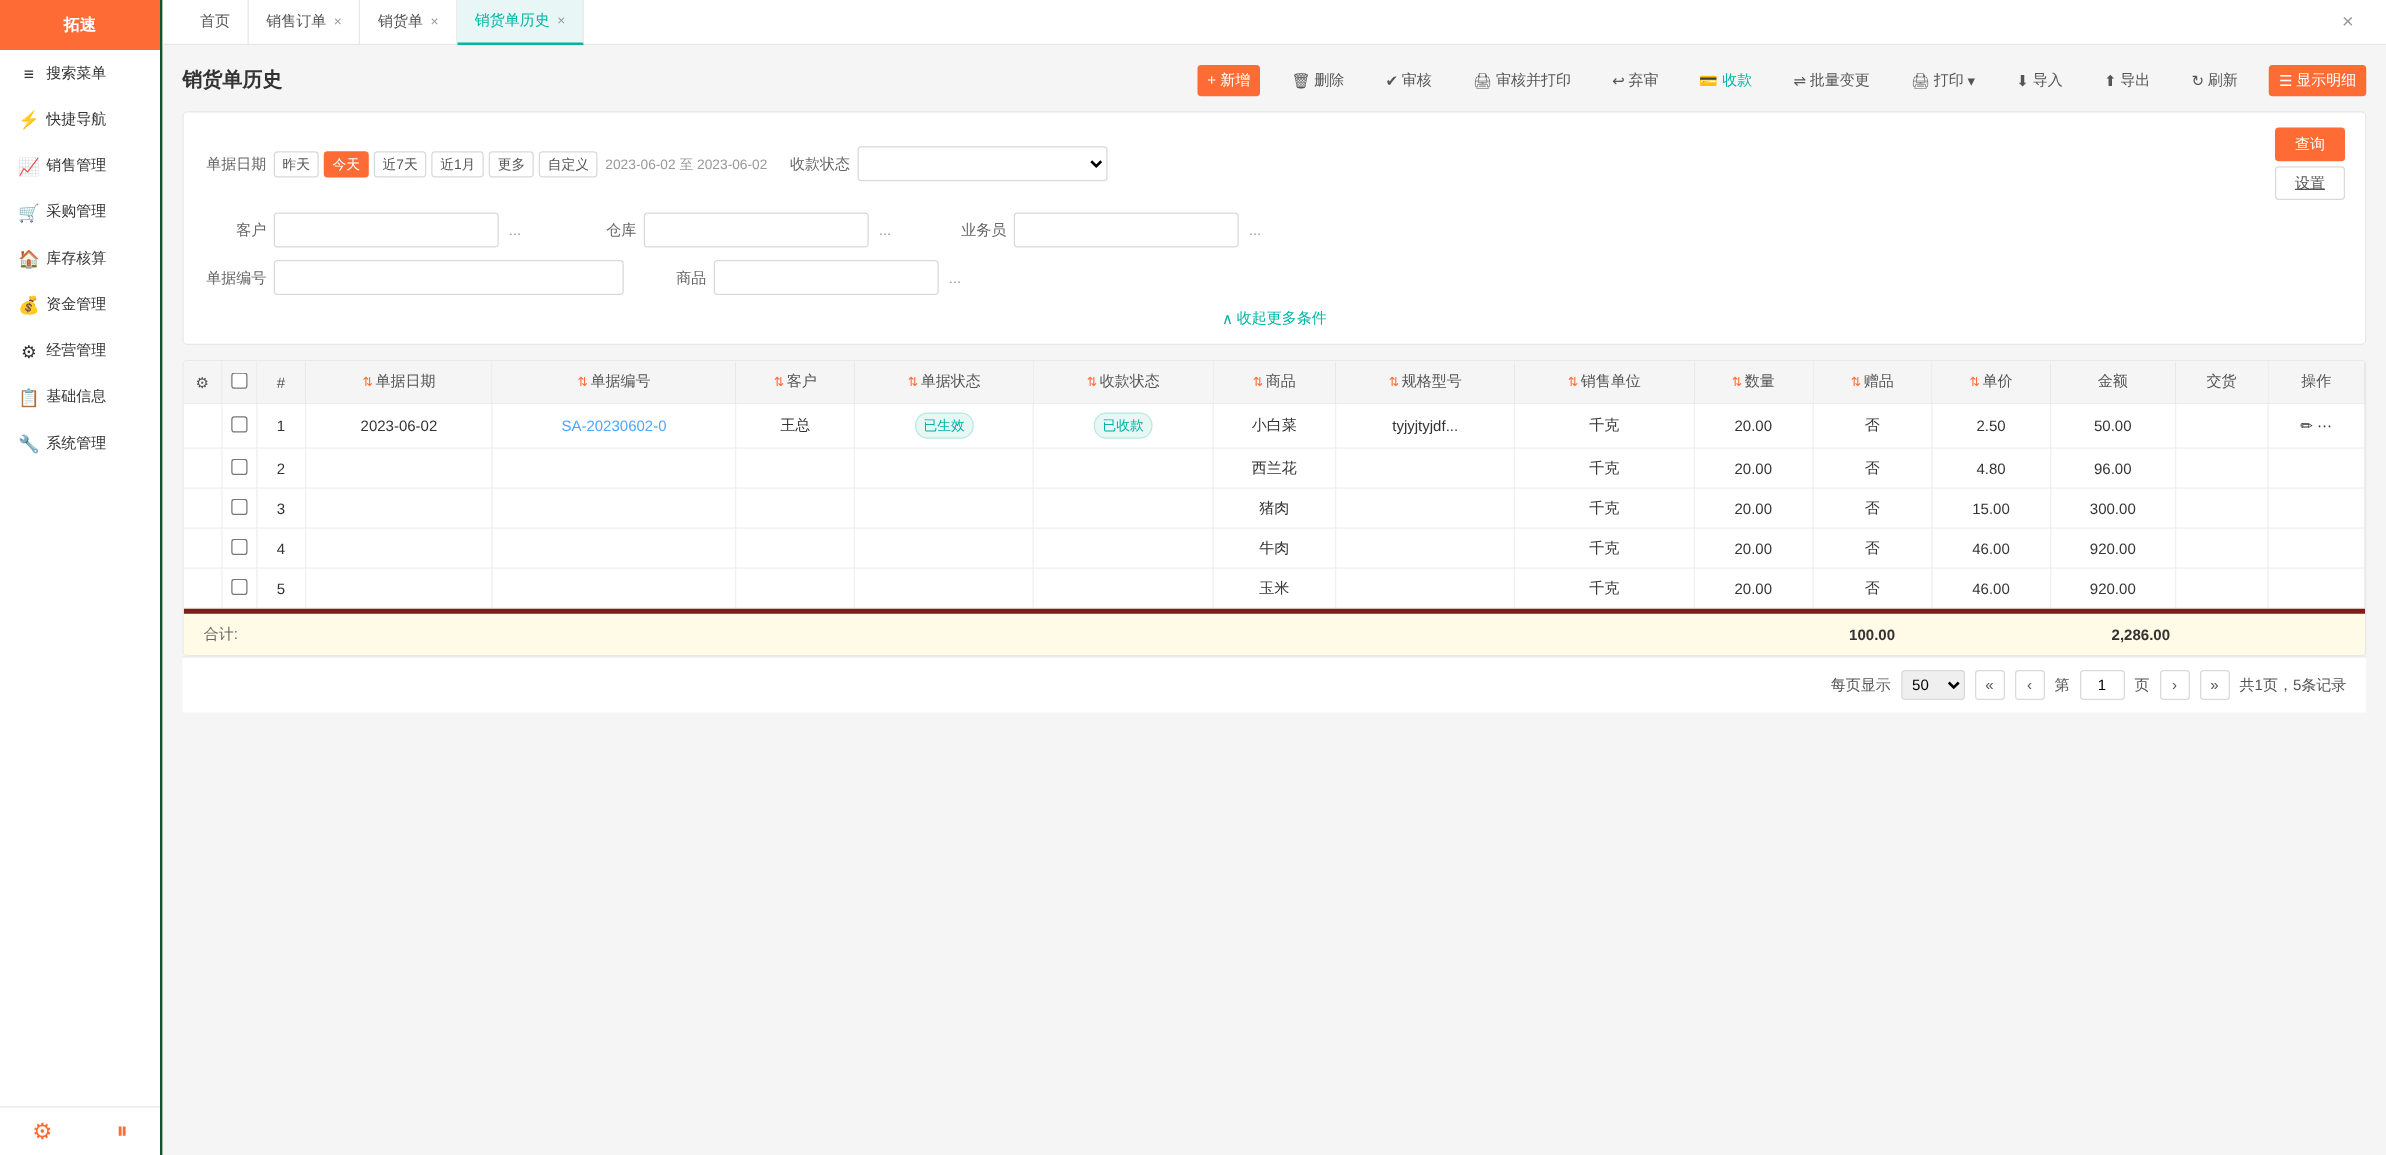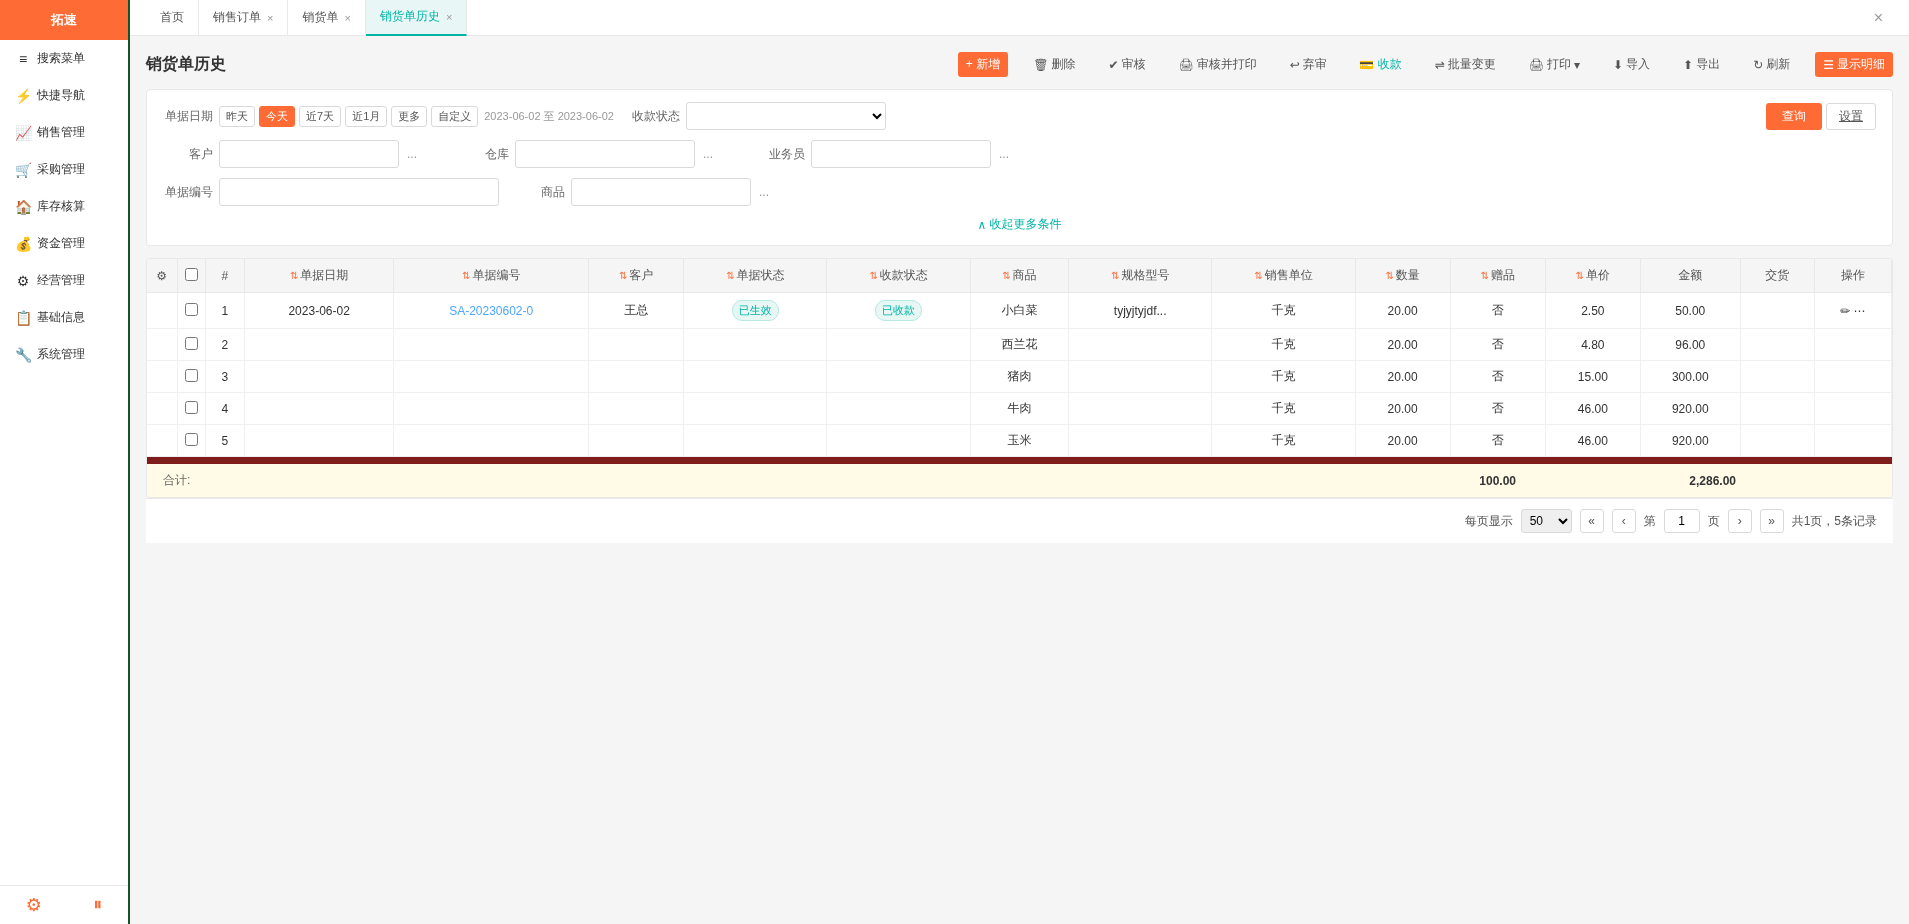--- a/index.html
+++ b/index.html
@@ -286,21 +286,21 @@
       border-radius: 10px;
       font-size: 11px;
     }
     .status-effective { background: #e6f7f4; color: #00b4a6; border: 1px solid #b7e8e2; }
     .status-collected { background: #e6f7f4; color: #00b4a6; border: 1px solid #b7e8e2; }
     .link-text { color: #4da6ff; cursor: pointer; text-decoration: none; }
 
     
     .table-footer {
       background: #fffbe6;
-      border-top: 7px solid #7f1d1d;
+      border-top: 4px solid #7f1d1d;
       padding: 8px 16px;
       display: flex;
       align-items: center;
       font-size: 12px;
     }
     .footer-label { color: #666; margin-right: 8px; }
     .footer-value { color: #333; font-weight: bold; }
 
     
     .pagination-bar {
@@ -347,21 +347,21 @@
 
     .th-gear { width: 30px; }
     .th-check { width: 28px; }
 
     
     ::-webkit-scrollbar { width: 6px; height: 6px; }
     ::-webkit-scrollbar-track { background: #f0f0f0; }
     ::-webkit-scrollbar-thumb { background: #ccc; border-radius: 3px; }
     .query-setting-group {
       display: flex;
-      flex-direction: row;
+      flex-direction: column;
       gap: 4px;
       margin-left: auto;
     }
   </style>
 </head>
 <body>
 
 <div class="sidebar">
   <div class="sidebar-logo">拓速</div>
   <div class="sidebar-item">

